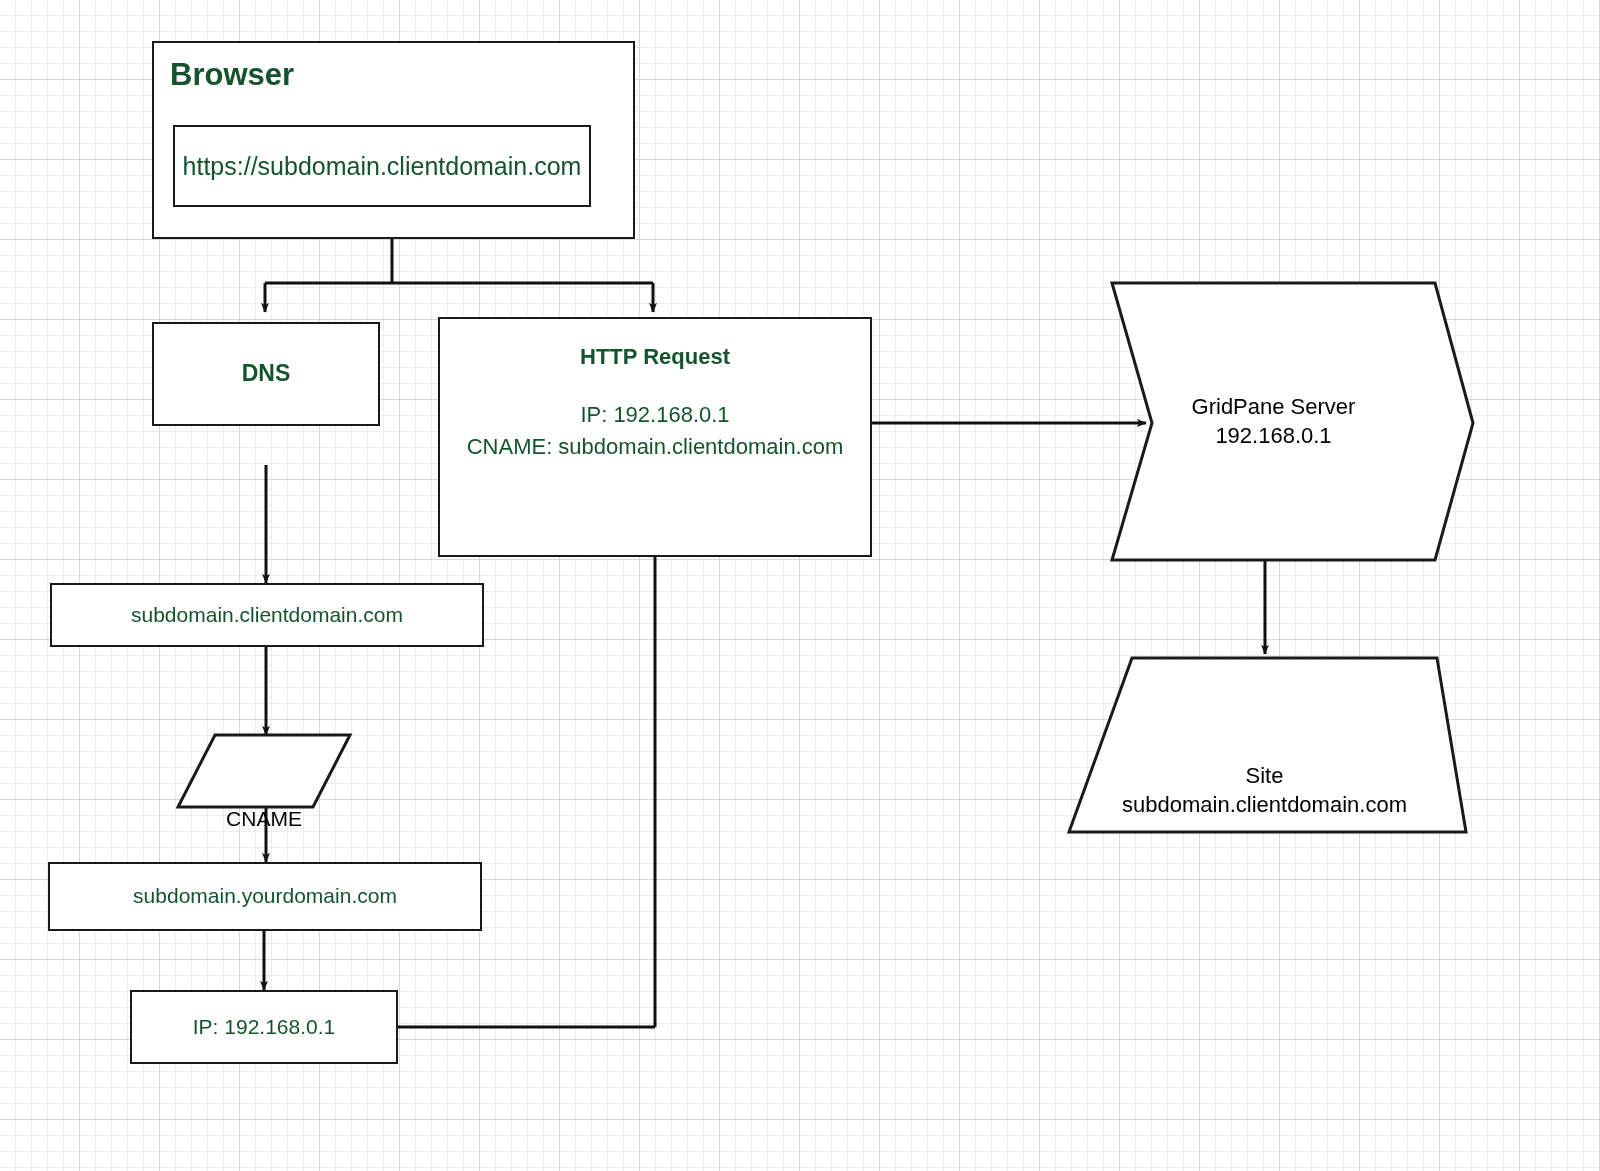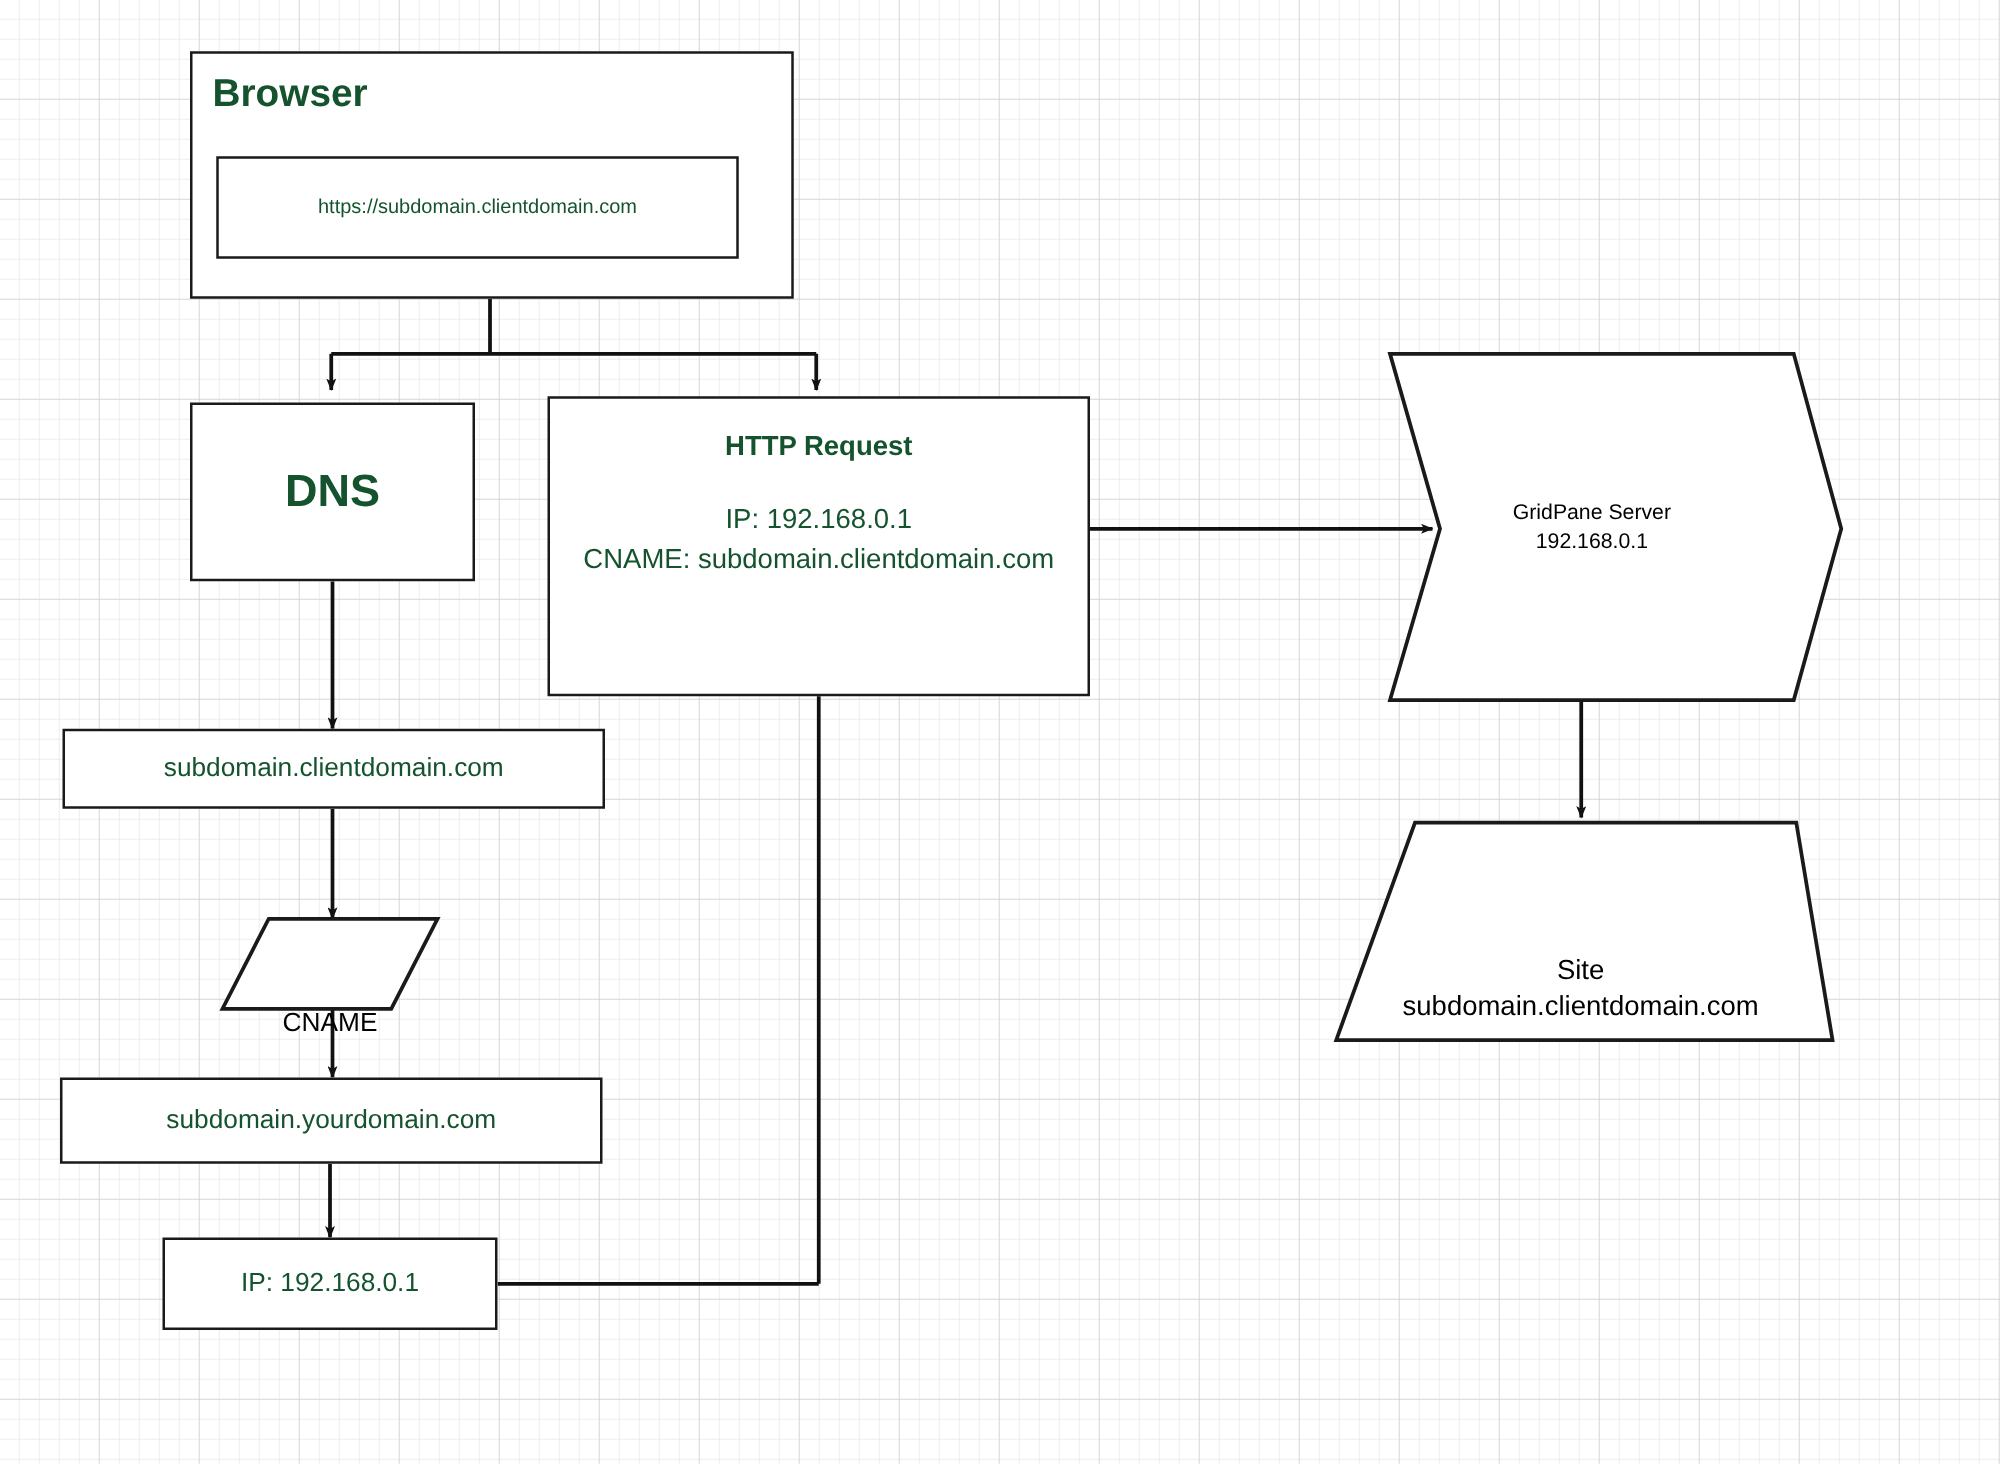--- a/index.html
+++ b/index.html
@@ -66,45 +66,45 @@
     font-size: 31px;
     font-weight: bold;
     letter-spacing: 0px;
   }
   #url-bar {
     position: absolute;
     left: 19px; top: 82px; width: 414px; height: 78px;
     border: 2px solid #1a1a1a;
     background: #ffffff;
     display: flex; align-items: center; justify-content: center;
-    font-size: 16px;
+    font-size: 25px;
   }
 
   
-  #dns-box { left: 152px; top: 322px; width: 228px; height: 143px; font-size: 36px; font-weight: bold; }
+  #dns-box { left: 152px; top: 322px; width: 228px; height: 104px; font-size: 23px; font-weight: bold; }
 
   
   #http-box { left: 438px; top: 317px; width: 434px; height: 240px; display: block; }
   #http-title {
     position: absolute; left: 0; right: 0; top: 24px;
     text-align: center; font-size: 22px; font-weight: bold;
   }
   #http-lines {
     position: absolute; left: 0; right: 0; top: 80px;
     text-align: center; font-size: 22px; line-height: 1.45;
   }
 
   
   #client-domain-box { left: 50px; top: 583px; width: 434px; height: 64px; font-size: 21px; }
   #your-domain-box { left: 48px; top: 862px; width: 434px; height: 69px; font-size: 21px; }
   #ip-box { left: 130px; top: 990px; width: 268px; height: 74px; font-size: 21px; }
 
   
   #cname-label { left: 178px; top: 735px; width: 172px; height: 72px; font-size: 21px; margin-top: 48px; }
-  #server-label { left: 1112px; top: 283px; width: 323px; height: 277px; font-size: 17px; }
+  #server-label { left: 1112px; top: 283px; width: 323px; height: 277px; font-size: 22px; }
   #site-label { left: 1092px; top: 658px; width: 345px; height: 174px; font-size: 22px; margin-top: 46px; }
 </style>
 </head>
 <body>
 
 <div id="canvas">
 
   <svg class="svg-layer" viewBox="0 0 1600 1171">
     <defs>
       <marker id="arrowhead" markerWidth="10" markerHeight="8" refX="9.2" refY="4" orient="auto" markerUnits="userSpaceOnUse">

